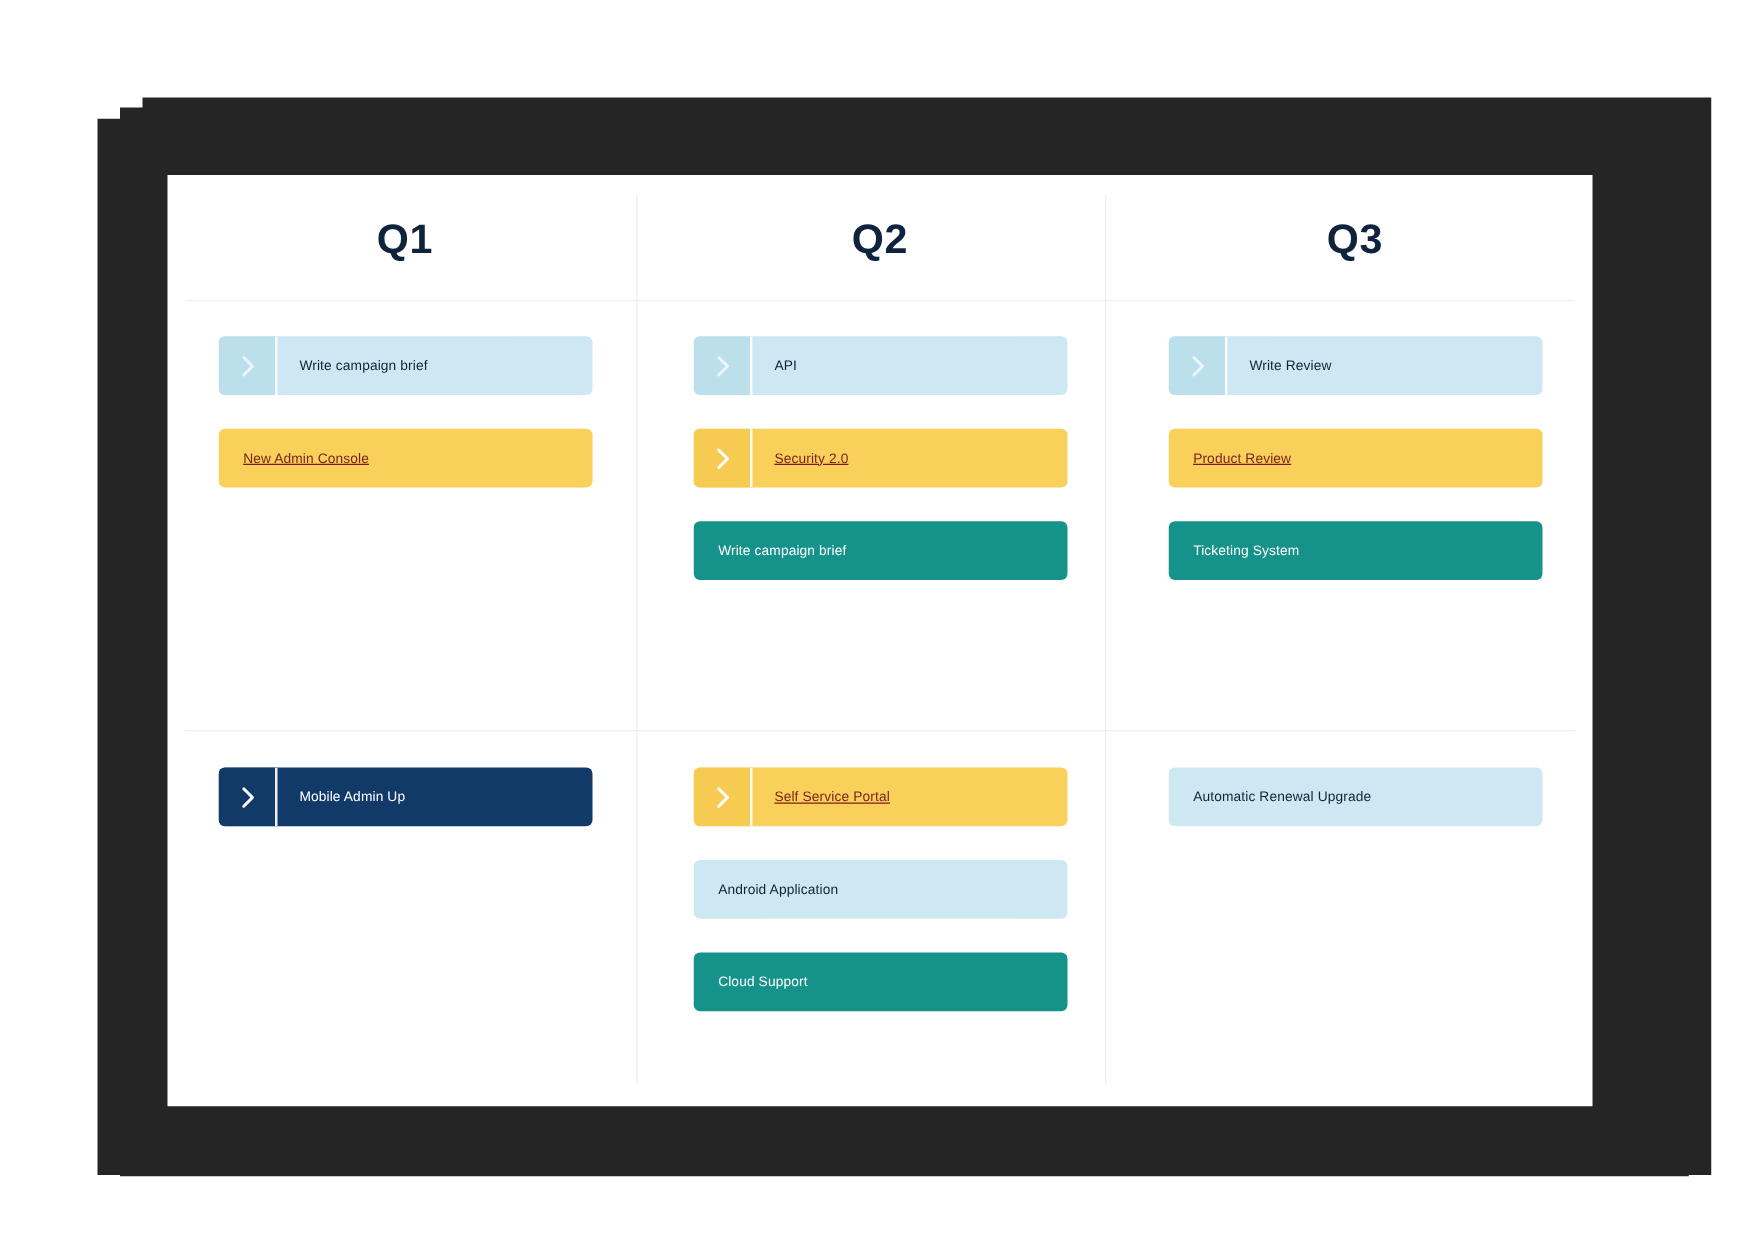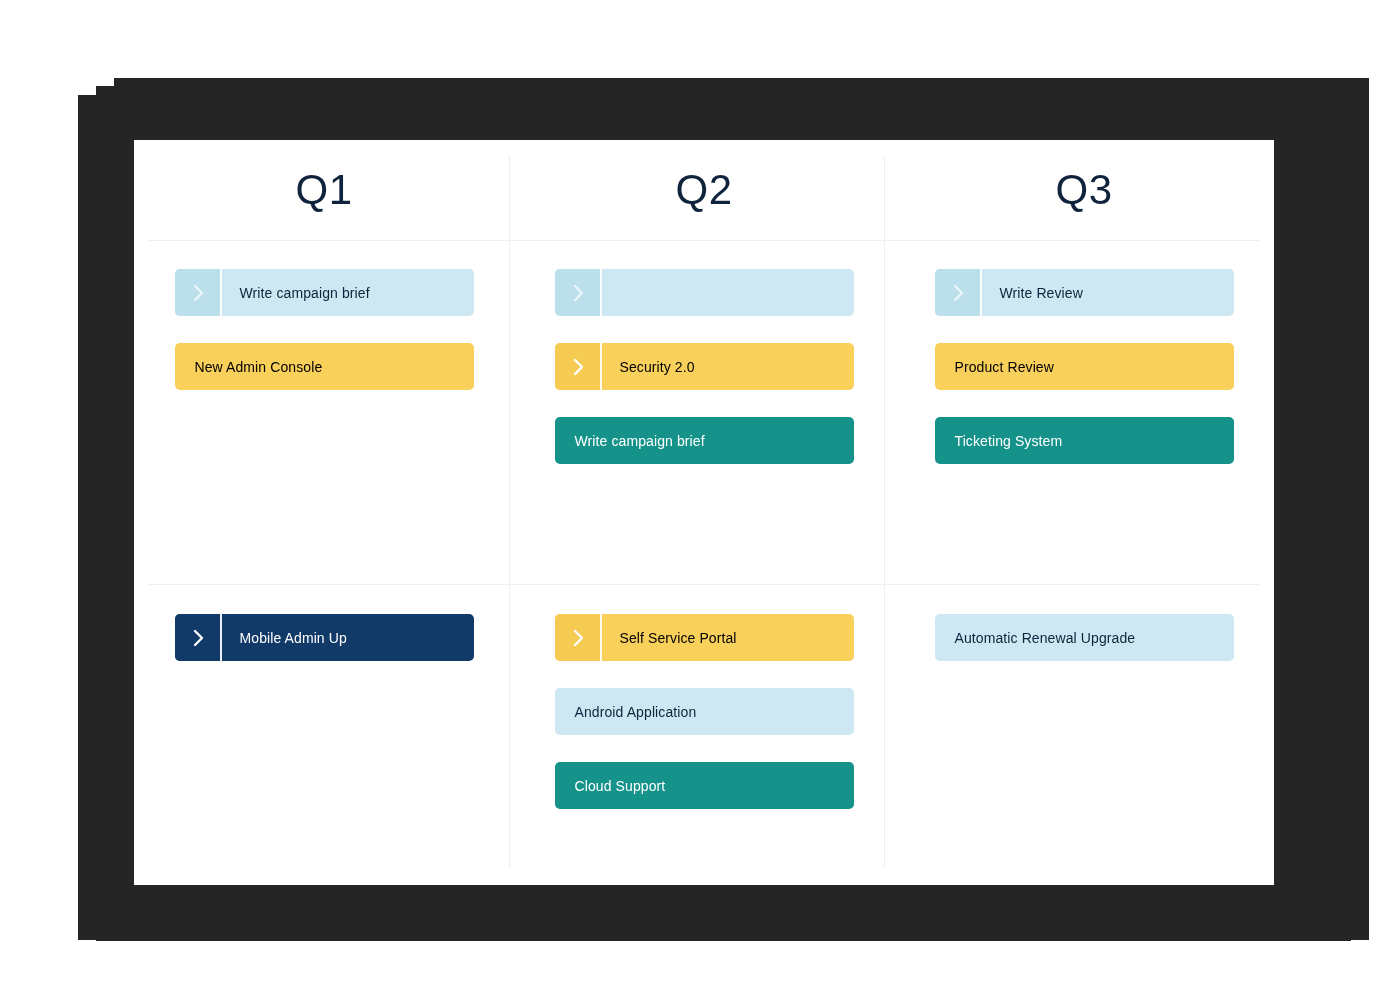--- a/index.html
+++ b/index.html
@@ -86,22 +86,22 @@
     height: 100px;
     display: flex;
   }
   .col-head {
     flex: 1 1 0;
     display: flex;
     align-items: center;
     justify-content: center;
   }
   .col-head-label {
-    font-size: 42px;
-    font-weight: 400;
+    font-size: 33px;
+    font-weight: 700;
     color: #10233c;
     letter-spacing: 0.5px;
     line-height: 1;
     text-align: right;
   }
 
   
   .row-band {
     position: absolute;
     left: 0;
@@ -146,34 +146,34 @@
     right: 0; top: 0; bottom: 0;
     width: 2px;
     background: rgba(255,255,255,0.92);
   }
   .card-handle svg { display: block; }
   .card-title {
     flex: 1 1 auto;
     display: flex;
     align-items: center;
     padding-left: 18px;
-    font-size: 14px;
+    font-size: 11px;
     letter-spacing: 0.1px;
     white-space: nowrap;
   }
   .card.no-handle .card-title { padding-left: 20px; }
 
   
   .card.lightblue { background: #cde8f2; }
   .card.lightblue .card-title { color: #10233c; }
   .card.lightblue .card-handle { background: #bcdfec; }
   .card.lightblue .card-handle svg { stroke: #eaf6fb; }
 
   .card.yellow { background: #f8d05a; }
-  .card.yellow .card-title { color: #000000; }
+  .card.yellow .card-title { color: #7f1d1d; text-decoration: underline; }
   .card.yellow .card-handle { background: #f6cb52; }
   .card.yellow .card-handle svg { stroke: #ffffff; }
 
   .card.navy { background: #123a69; }
   .card.navy .card-title { color: #ffffff; }
   .card.navy .card-handle { background: #123a69; }
   .card.navy .card-handle svg { stroke: #ffffff; }
 
   .card.teal { background: #15928a; }
   .card.teal .card-title { color: #ffffff; }
@@ -218,20 +218,21 @@
           <div class="card-title">New Admin Console</div>
         </div>
       </div>
       <div class="cell">
         <div class="card lightblue">
           <div class="card-handle">
             <svg width="13" height="20" viewBox="0 0 13 20" fill="none" stroke-width="2.4" stroke-linecap="round" stroke-linejoin="round">
               <polyline points="3,3 10,10 3,17"></polyline>
             </svg>
           </div>
+          <div class="card-title">API</div>
         </div>
         <div class="card yellow">
           <div class="card-handle">
             <svg width="13" height="20" viewBox="0 0 13 20" fill="none" stroke-width="2.4" stroke-linecap="round" stroke-linejoin="round">
               <polyline points="3,3 10,10 3,17"></polyline>
             </svg>
           </div>
           <div class="card-title">Security 2.0</div>
         </div>
         <div class="card teal no-handle">

